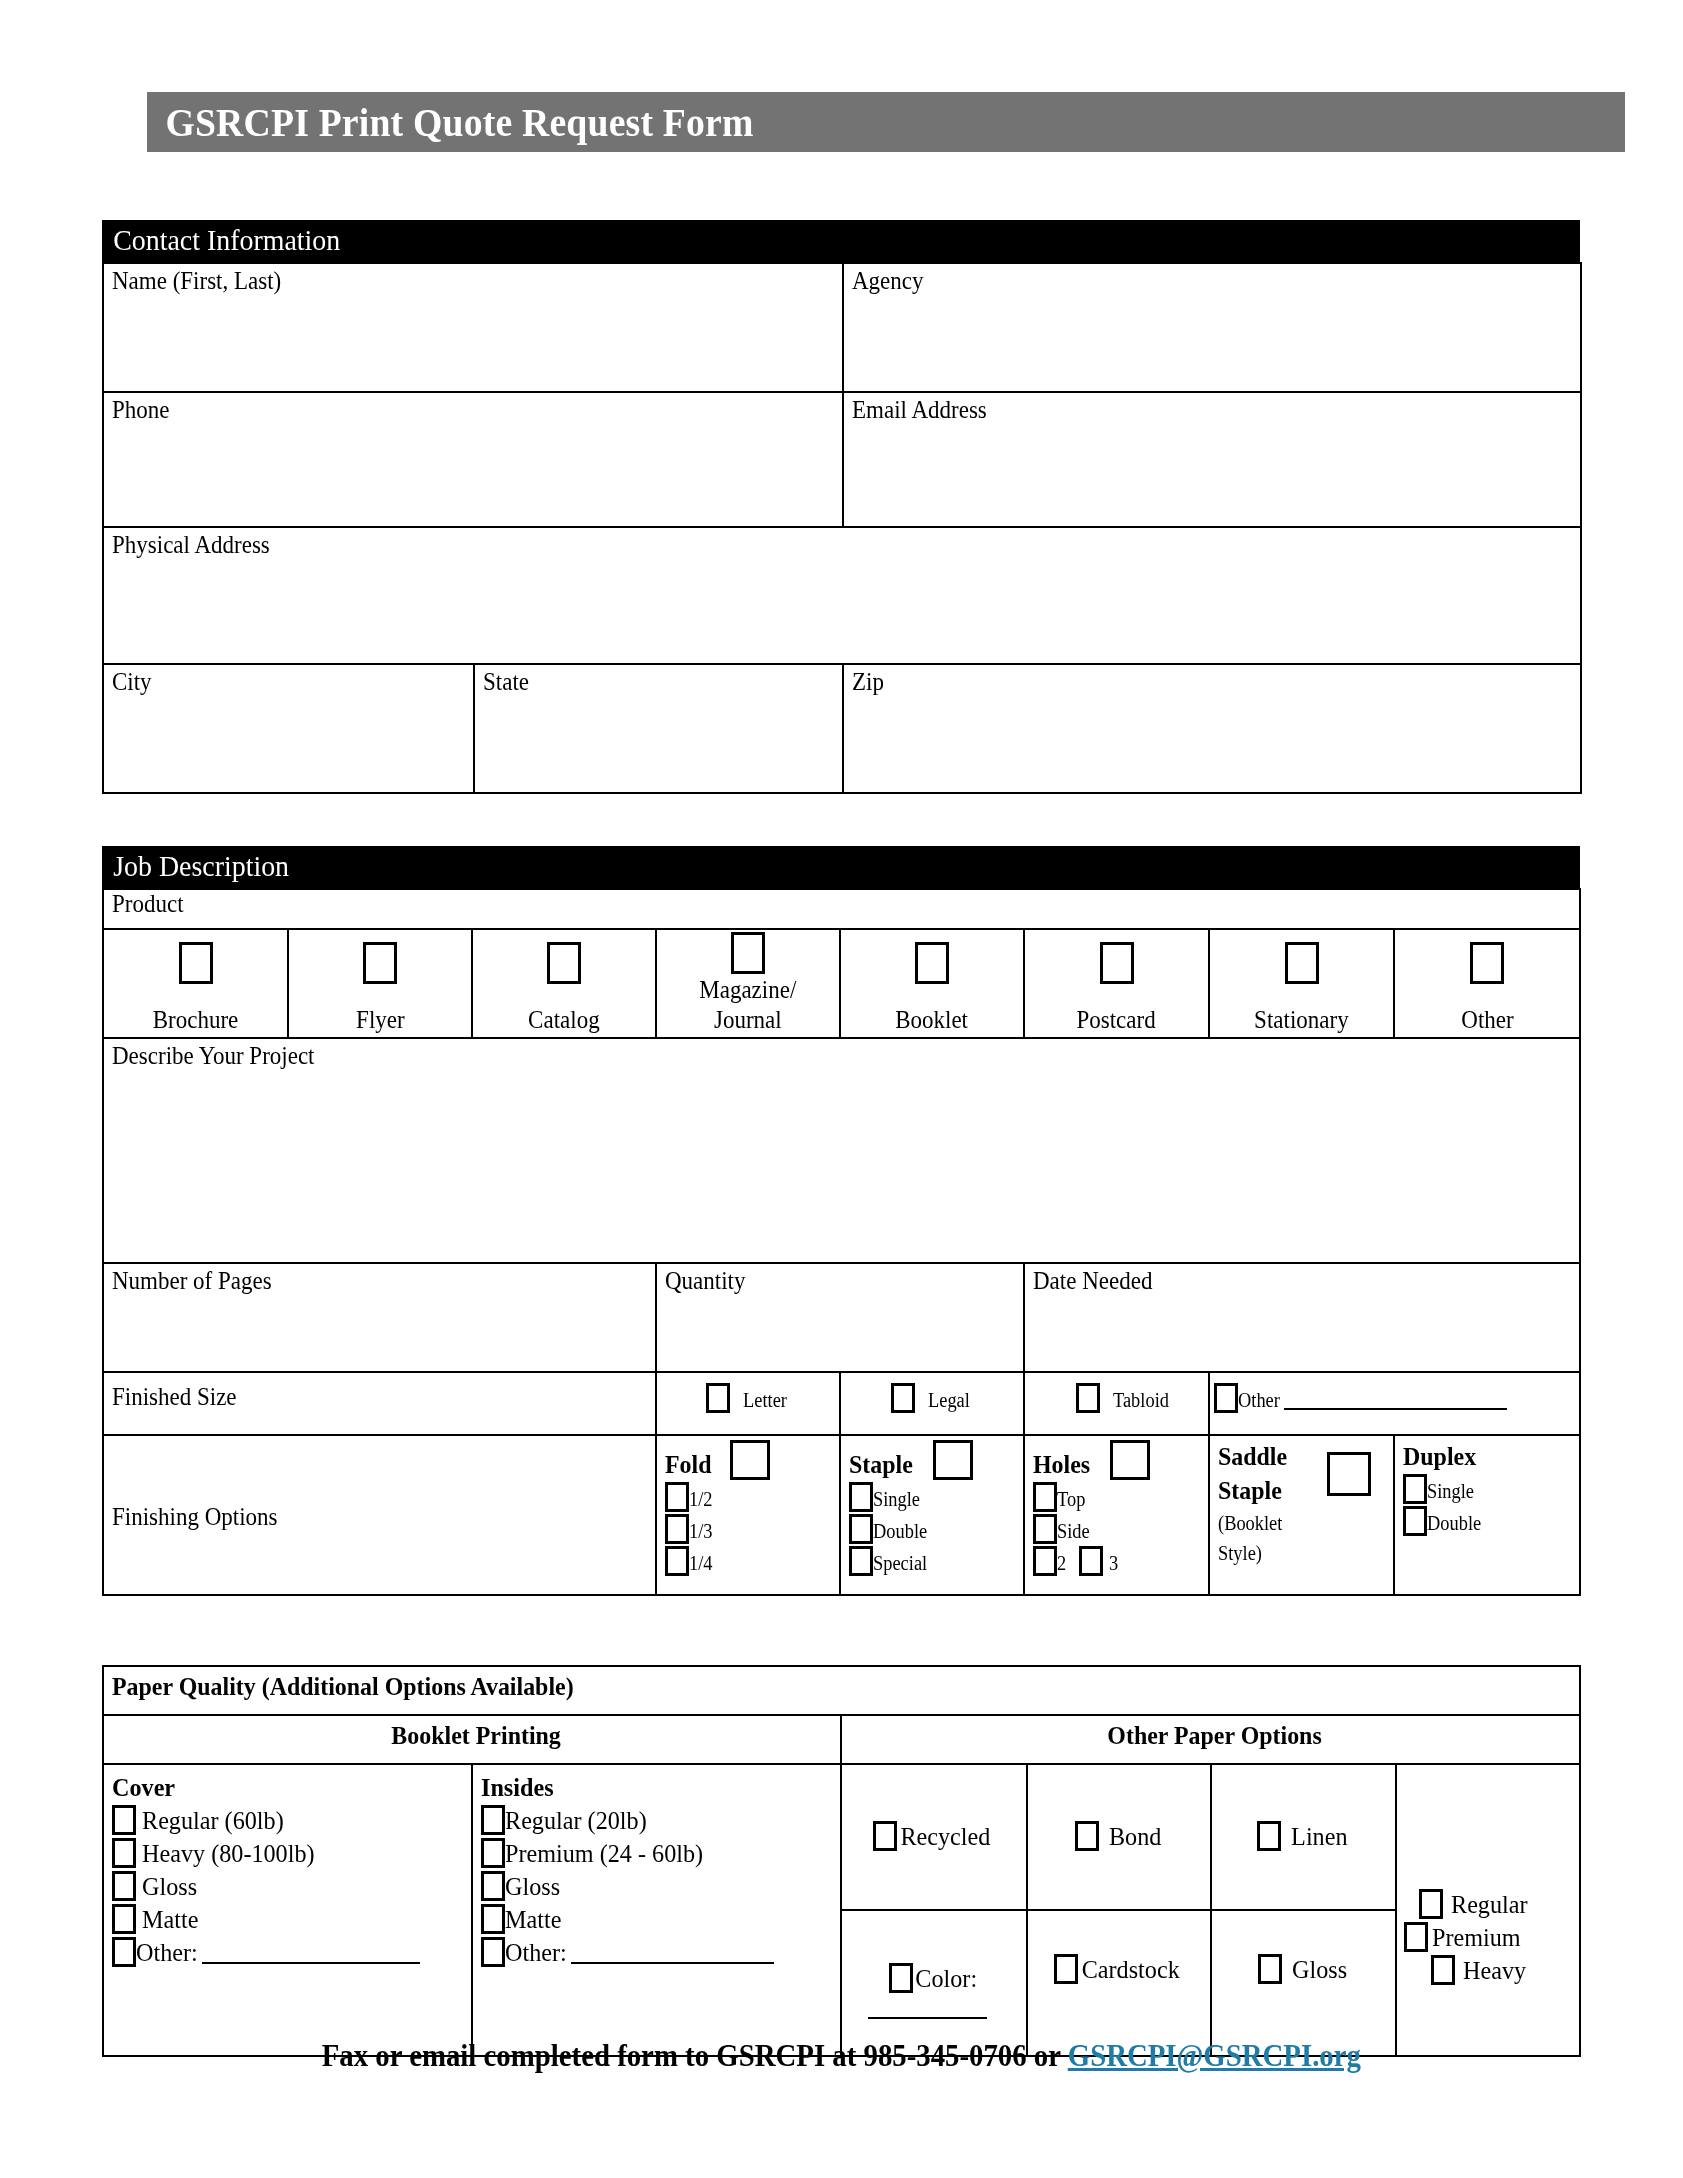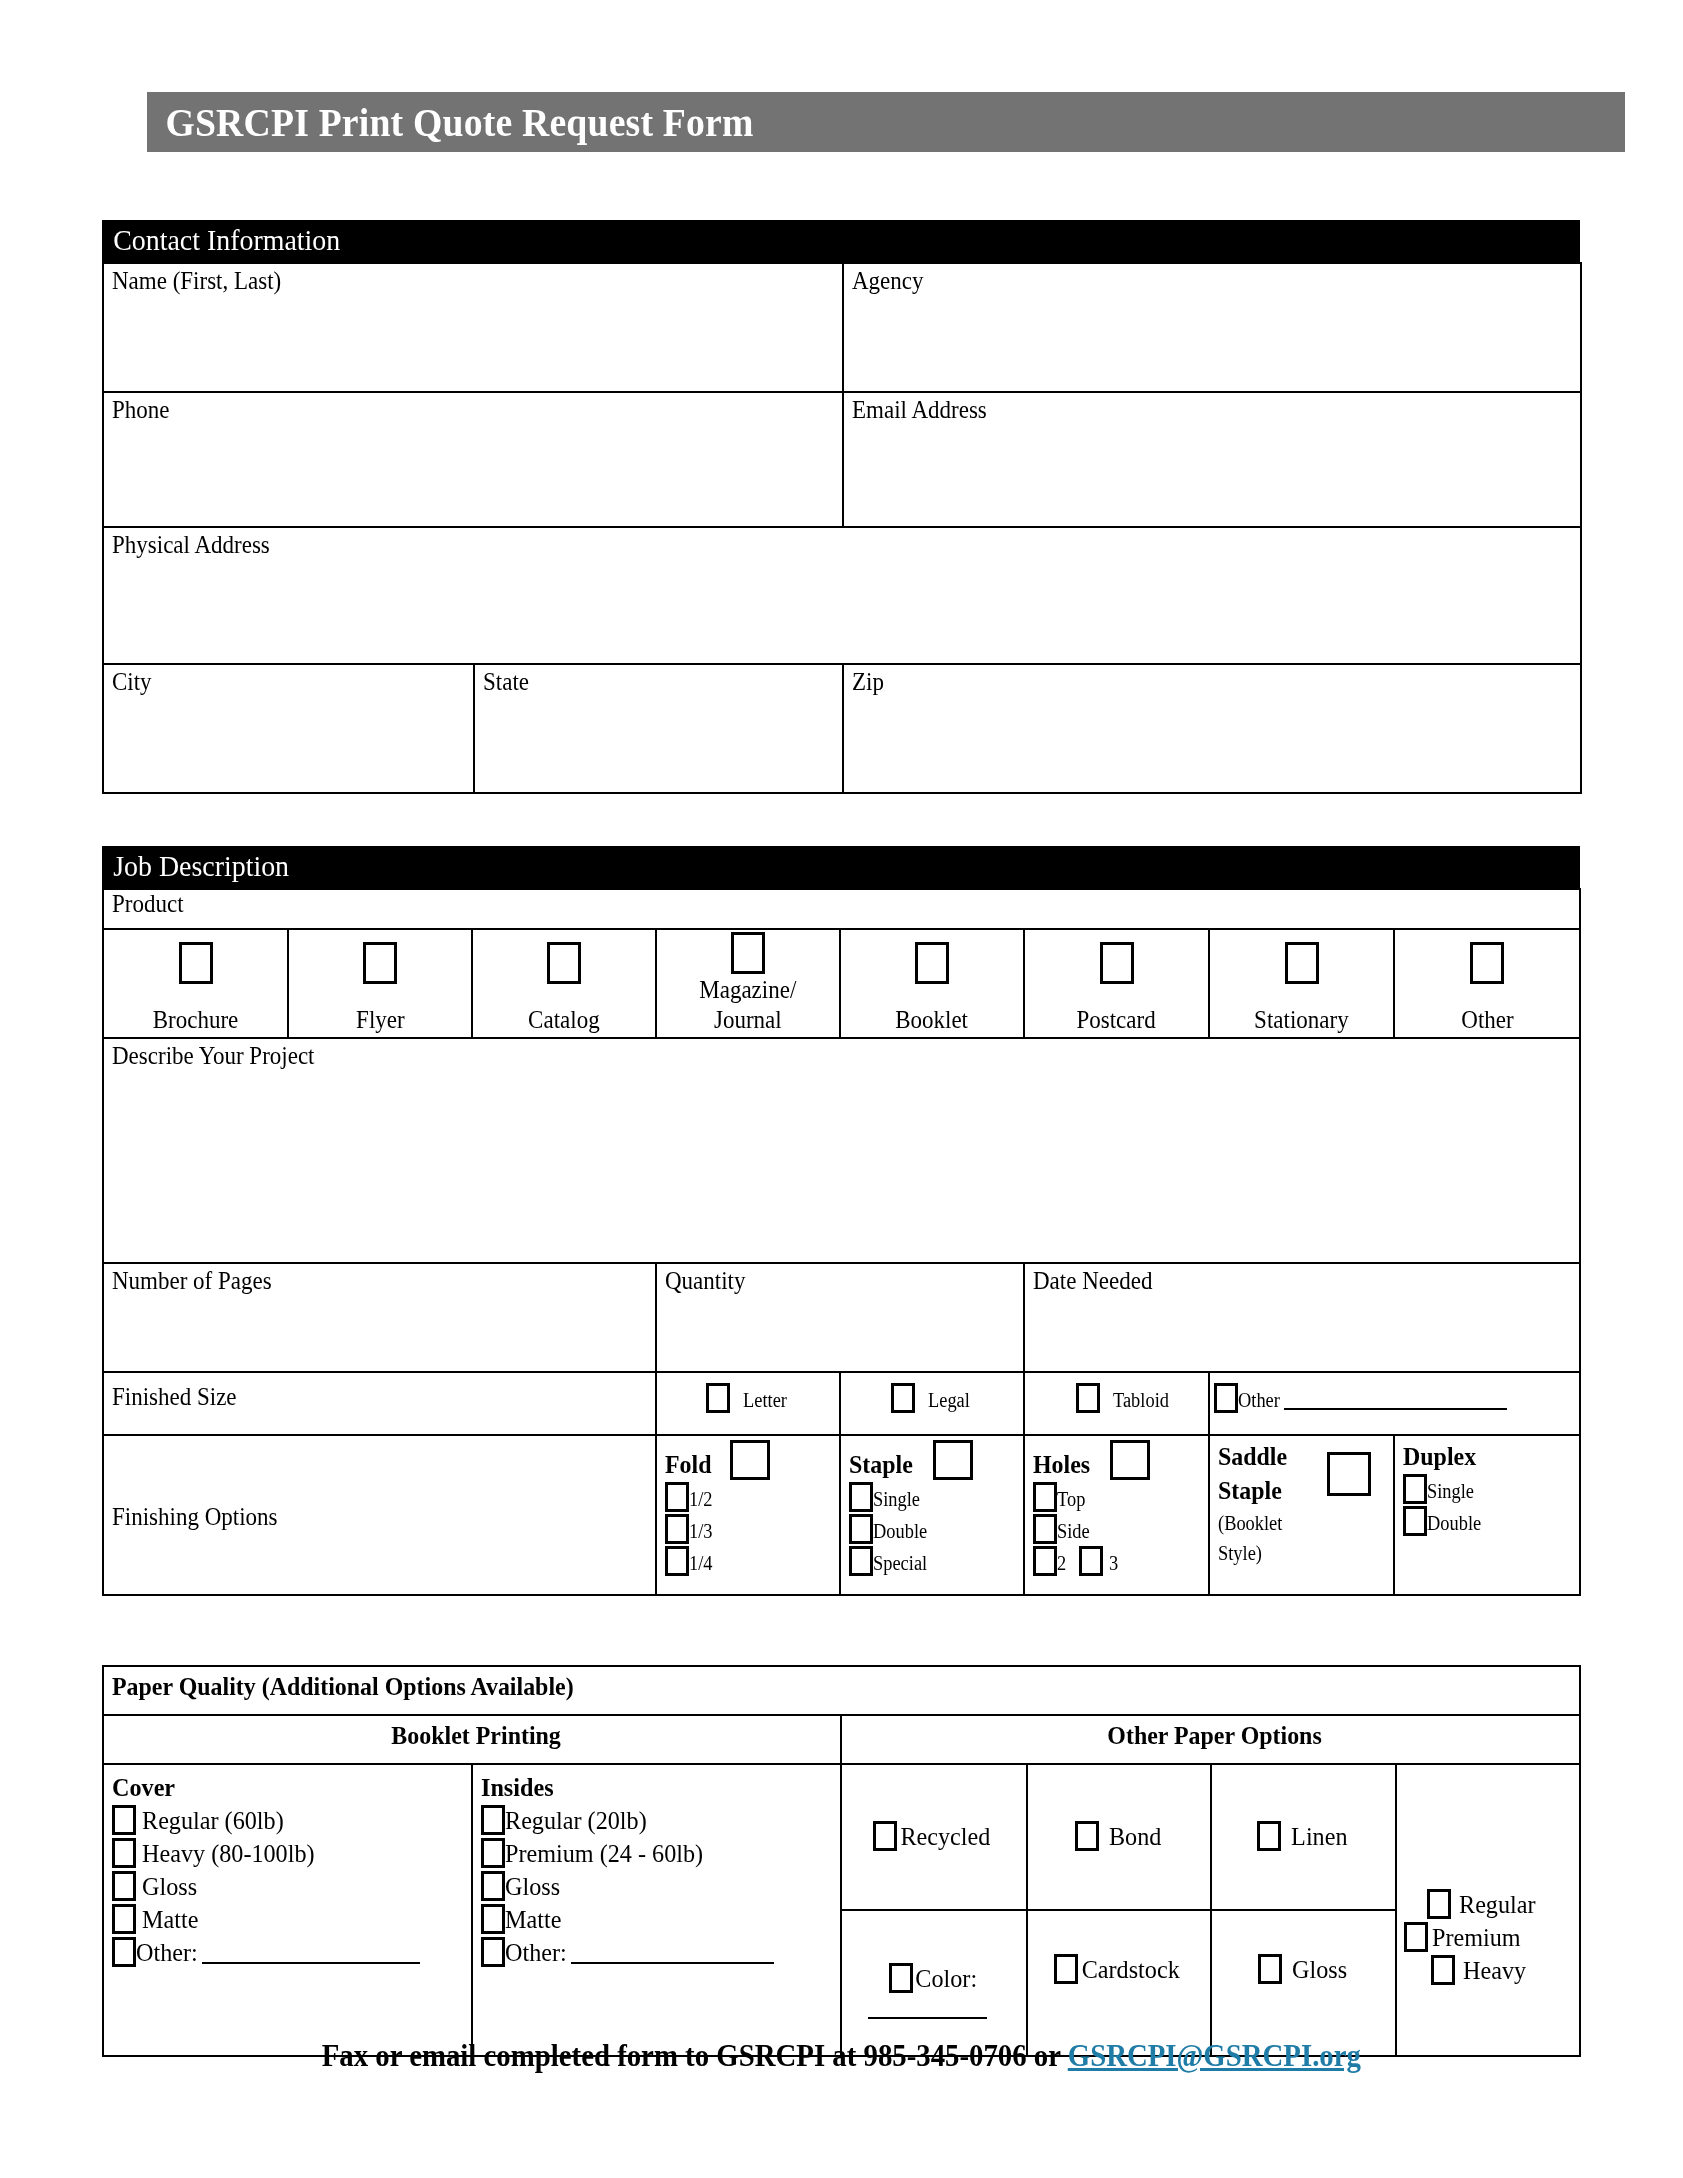--- a/index.html
+++ b/index.html
@@ -491,21 +491,21 @@
               <td class="opt-cell" style="border-right:none;border-bottom:none;height:112px;vertical-align:bottom">
                 <div class="opt-inner" style="margin-bottom:26px"><span class="cb"></span><span class="t" style="margin-left:8px">Gloss</span></div>
               </td>
             </tr>
           </tbody>
               </table>
         </td>
 
         <td style="height:224px;padding:0;vertical-align:middle">
           <div style="padding:55px 0 0 6px">
-            <div class="pq-list" style="margin-left:24px"><span class="cb"></span><span class="t" style="margin-left:8px">Regular</span></div>
+            <div class="pq-list" style="margin-left:16px"><span class="cb"></span><span class="t" style="margin-left:8px">Regular</span></div>
             <div class="pq-list" style="margin-left:1px"><span class="cb"></span><span class="t" style="margin-left:4px">Premium</span></div>
             <div class="pq-list" style="margin-left:28px"><span class="cb"></span><span class="t" style="margin-left:8px">Heavy</span></div>
           </div>
         </td>
       </tr>
     </tbody>
       </table>
   </div>
 
   <div class="footer">

